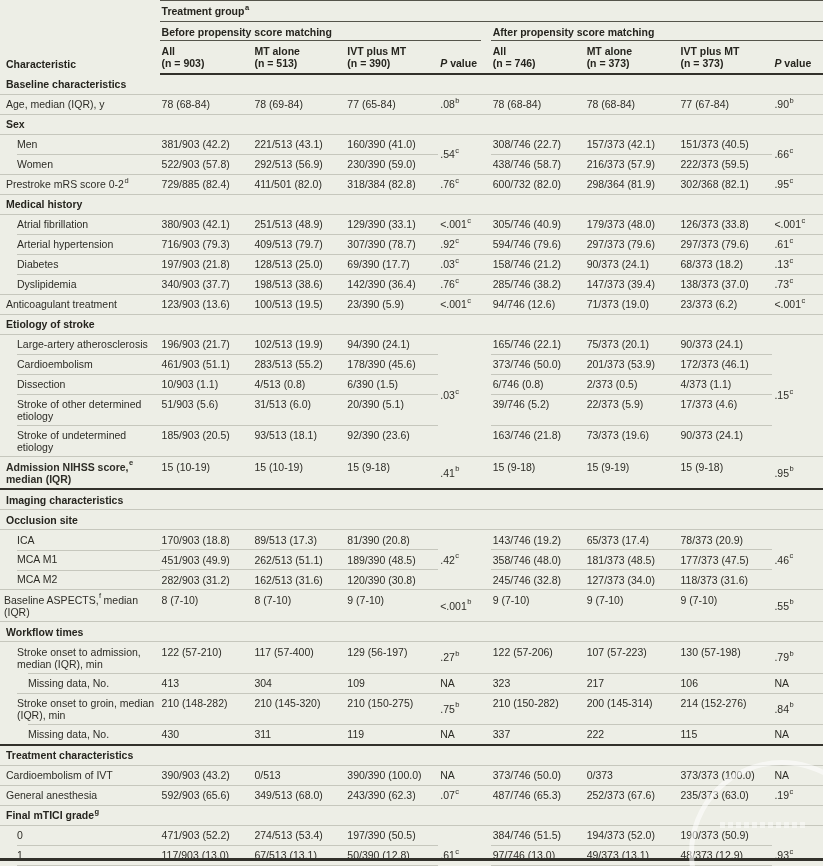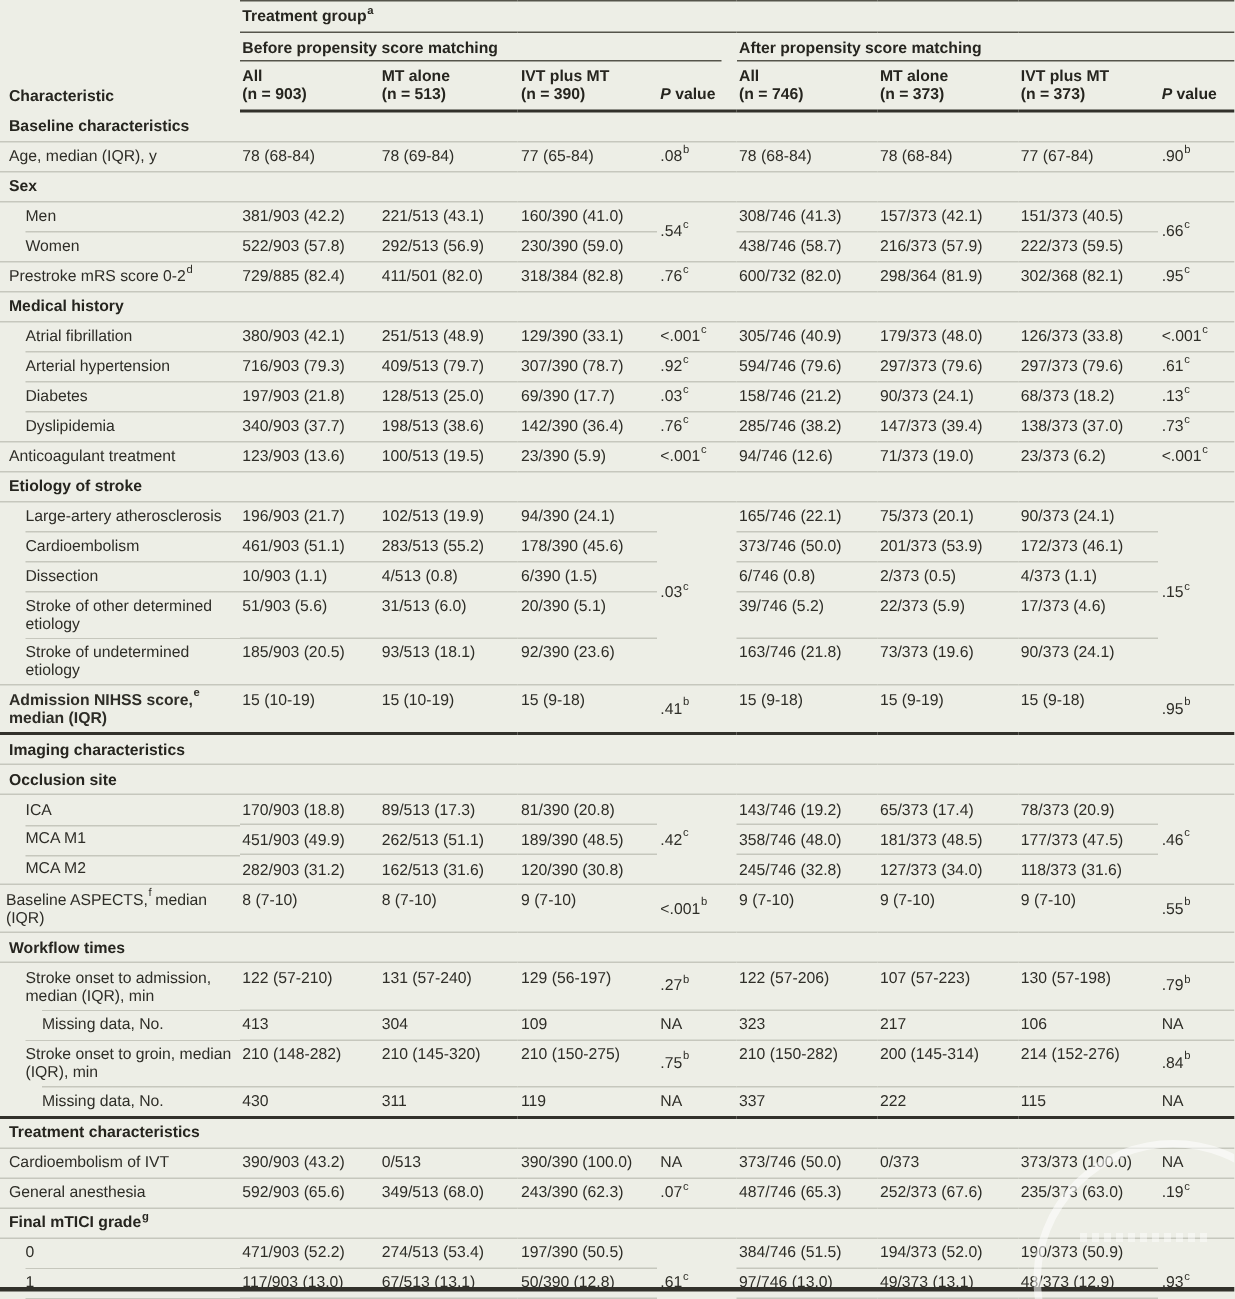--- a/index.html
+++ b/index.html
@@ -126,21 +126,21 @@
       </tr>
       <tr class="secrow sub">
         <td class="lbl" colspan="9" style="padding-left: 6px; background-position: 6px 0px;"><span>Sex</span></td>
       </tr>
       <tr class="r">
         <td class="lbl" style="padding-left: 17px; background-position: 17px 0px;"><span>Men</span></td>
         <td class="num">381/903 (42.2)</td>
         <td class="num">221/513 (43.1)</td>
         <td class="num">160/390 (41.0)</td>
         <td class="num pcol" rowspan="2"><span>.54</span><sup>c</sup></td>
-        <td class="num">308/746 (41.3)</td>
+        <td class="num">308/746 (22.7)</td>
         <td class="num">157/373 (42.1)</td>
         <td class="num">151/373 (40.5)</td>
         <td class="num pcol" rowspan="2"><span>.66</span><sup>c</sup></td>
       </tr>
       <tr class="r gi">
         <td class="lbl" style="padding-left: 17px; background-position: 17px 0px;"><span>Women</span></td>
         <td class="num">522/903 (57.8)</td>
         <td class="num">292/513 (56.9)</td>
         <td class="num">230/390 (59.0)</td>
         <td class="num">438/746 (58.7)</td>
@@ -322,21 +322,21 @@
         <td class="num">9 (7-10)</td>
         <td class="num">9 (7-10)</td>
         <td class="num pcol"><span>.55</span><sup>b</sup></td>
       </tr>
       <tr class="secrow sub">
         <td class="lbl" colspan="9" style="padding-left: 6px; background-position: 6px 0px;"><span>Workflow times</span></td>
       </tr>
       <tr class="r">
         <td class="lbl" style="padding-left: 17px; background-position: 17px 0px;"><span>Stroke onset to admission, median (IQR), min</span></td>
         <td class="num">122 (57-210)</td>
-        <td class="num">131 (57-240)</td>
+        <td class="num">117 (57-400)</td>
         <td class="num">129 (56-197)</td>
         <td class="num pcol"><span>.27</span><sup>b</sup></td>
         <td class="num">122 (57-206)</td>
         <td class="num">107 (57-223)</td>
         <td class="num">130 (57-198)</td>
         <td class="num pcol"><span>.79</span><sup>b</sup></td>
       </tr>
       <tr class="r inset">
         <td class="lbl" style="padding-left: 28px; background-position: 28px 0px;"><span>Missing data, No.</span></td>
         <td class="num">413</td>

